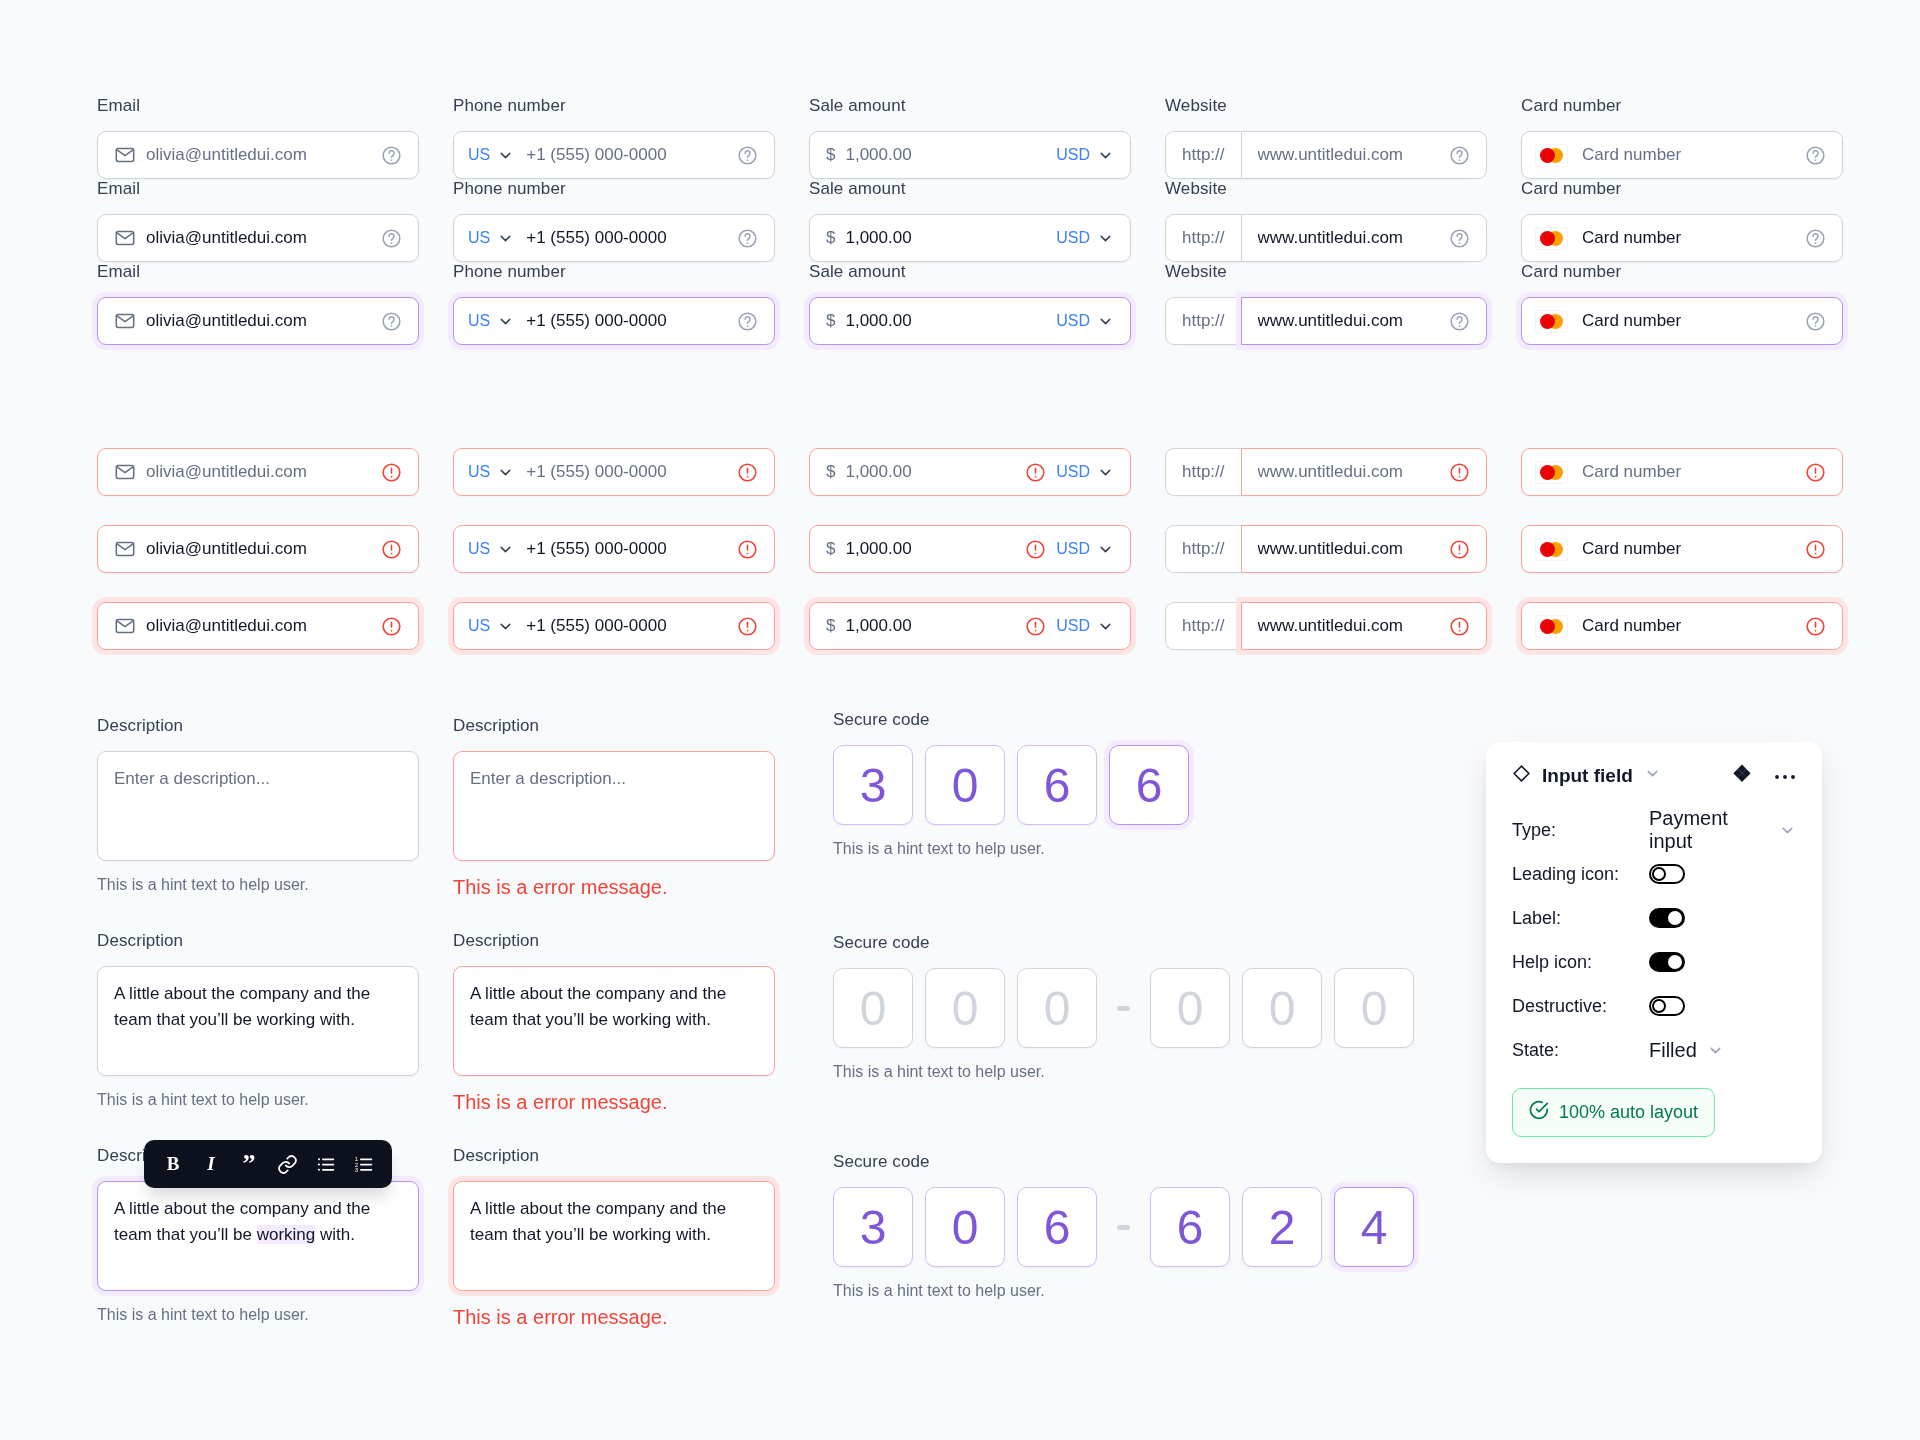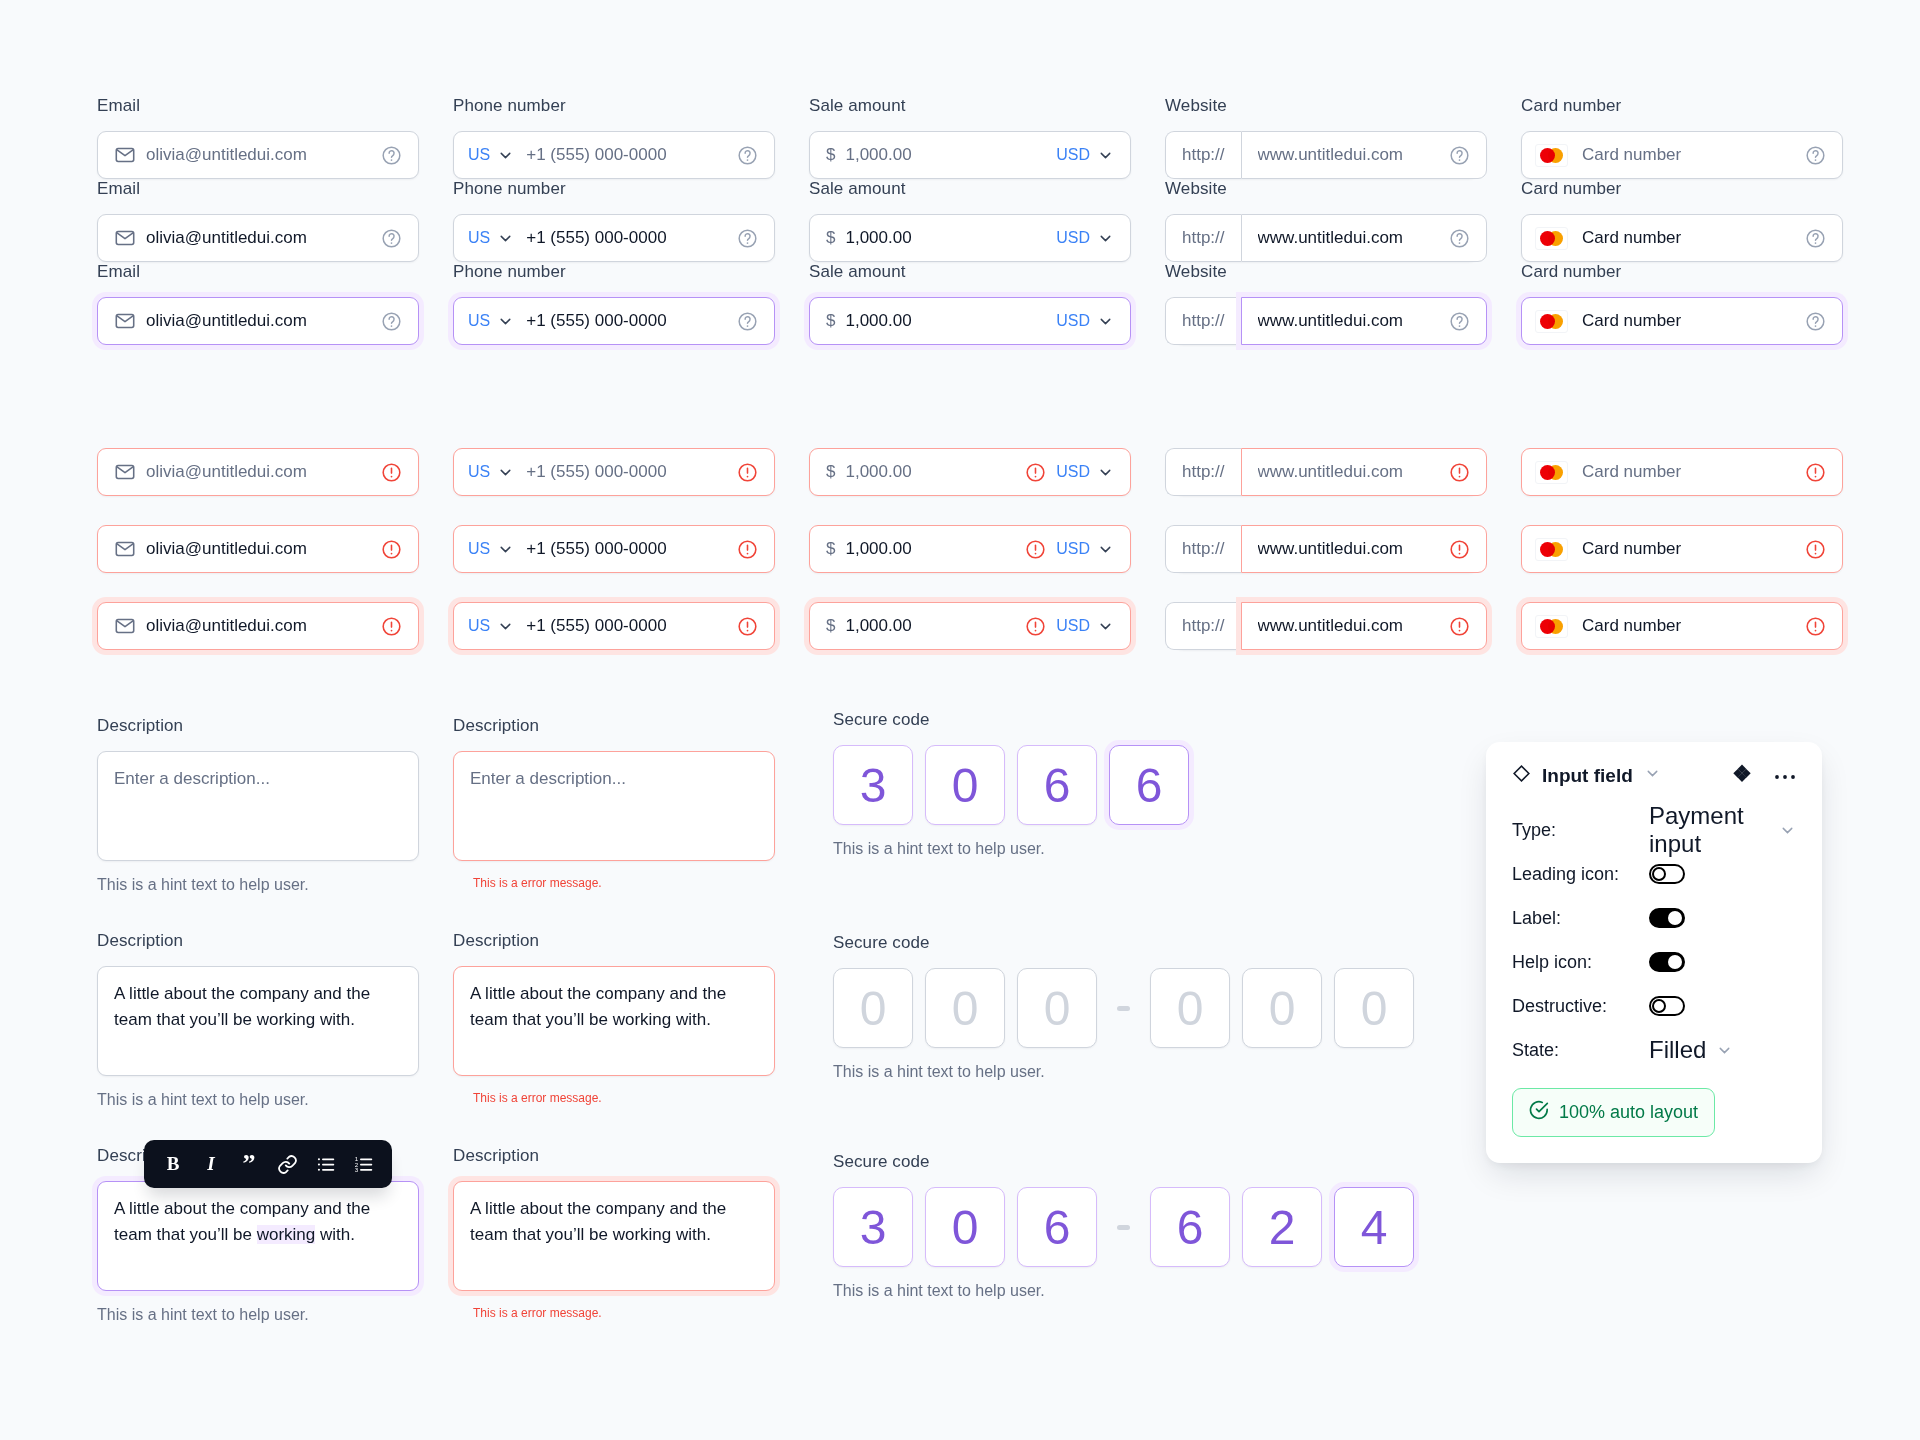--- a/index.html
+++ b/index.html
@@ -10,21 +10,21 @@
     -webkit-font-smoothing: antialiased;
   }
   .canvas { position: relative; width: 1920px; height: 1440px; }
 
   
   .label {
     font-size: 17px; color: #344054; font-weight: 500;
     letter-spacing: .1px; margin-bottom: 9px; display: block;
   }
   .hint { font-size: 16px; color: #667085; margin-top: 9px; }
-  .errmsg { font-size: 12px; color: #f04438; margin-top: 9px; margin-left: 20px; }
+  .errmsg { font-size: 20px; color: #f04438; margin-top: 9px; }
 
   .fieldbox {
     display: flex; align-items: center;
     height: 48px; background: #fff;
     border: 1px solid #d0d5dd; border-radius: 9px;
     padding: 0 16px; gap: 10px;
     box-shadow: 0 1px 2px rgba(16,24,40,.05);
   }
   .fieldbox.focus { border-color: #b692f6; box-shadow: 0 0 0 5px #f4ebff, 0 1px 2px rgba(16,24,40,.05); }
   .fieldbox.error { border-color: #fda29b; }
@@ -113,21 +113,21 @@
   .panel {
     position: absolute; background: #fff; border-radius: 14px;
     box-shadow: 0 14px 34px -6px rgba(16,24,40,.14), 0 4px 10px -3px rgba(16,24,40,.07);
     padding: 22px 26px 26px 26px;
   }
   .panel-head { display: flex; align-items: center; justify-content: space-between; margin-bottom: 20px; }
   .panel-title { display: flex; align-items: center; gap: 11px; font-size: 19px; font-weight: 700; color: #101828; }
   .panel-actions { display: flex; align-items: center; gap: 22px; }
   .prow { display: flex; align-items: center; height: 44px; }
   .pkey { font-size: 18px; color: #101828; width: 137px; flex: none; }
-  .pval { font-size: 24px; color: #101828; display: flex; align-items: center; gap: 10px; }
+  .pval { font-size: 20px; color: #101828; display: flex; align-items: center; gap: 10px; }
   .toggle { width: 36px; height: 20px; border-radius: 11px; border: 2px solid #000; position: relative; background: #fff; cursor: pointer; }
   .toggle i { position: absolute; top: 1px; left: 1px; width: 14px; height: 14px; border-radius: 50%; border: 2px solid #000; background: #fff; }
   .toggle.on { background: #000; }
   .toggle.on i { left: auto; right: 1px; background: #fff; border-color: #fff; }
   .badge {
     display: inline-flex; align-items: center; gap: 10px;
     border: 1px solid #6ce9a6; background: #f6fef9; color: #027a48;
     border-radius: 9px; padding: 11px 16px; font-size: 18px; font-weight: 500;
     margin-top: 16px;
   }

